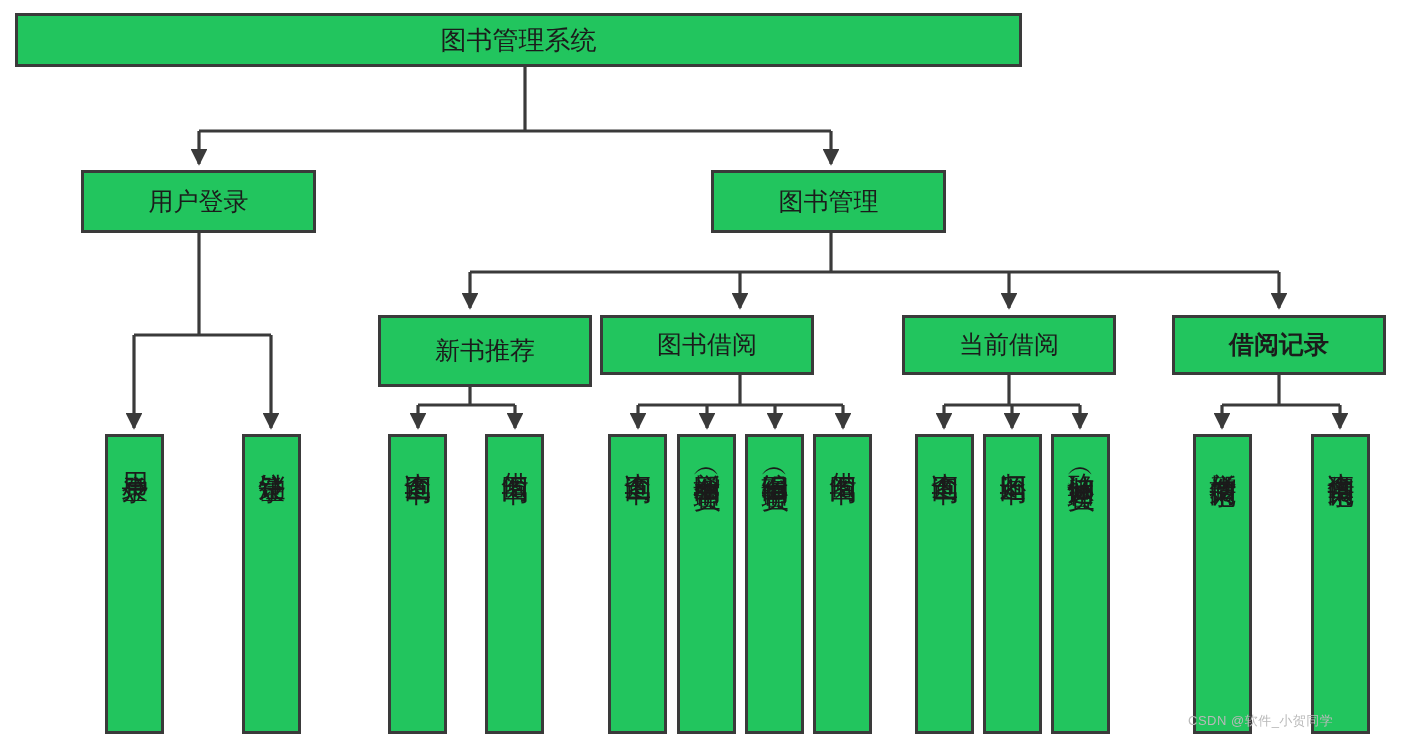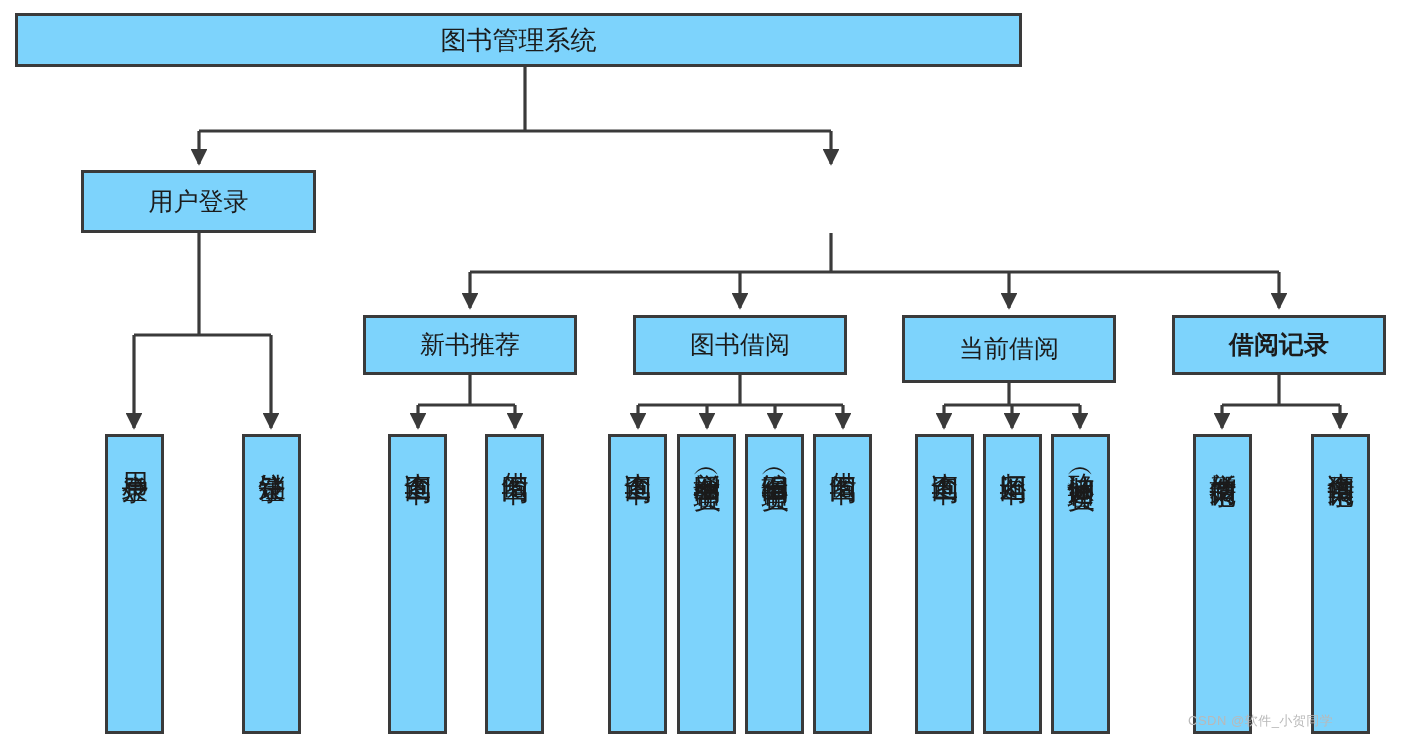--- a/index.html
+++ b/index.html
@@ -21,21 +21,21 @@
     position: absolute;
     left: 0;
     top: 0;
     width: 1405px;
     height: 747px;
     pointer-events: none;
   }
   .node {
     position: absolute;
     box-sizing: border-box;
-    background: #7dd3fc;
+    background: #22c55e;
     border: 3px solid #3a3a3a;
     display: flex;
     align-items: center;
     justify-content: center;
     color: #1b1b1b;
   }
   .node-label {
     display: block;
     text-align: center;
     line-height: 1.18;
@@ -126,28 +126,31 @@
     </g>
   </svg>
 
   <div class="node h root" style="left:15px; top:13px; width:1007px; height:54px;">
     <span class="node-label">图书管理系统</span>
   </div>
 
   <div class="node h" style="left:81px; top:170px; width:235px; height:63px;">
     <span class="node-label">用户登录</span>
   </div>
-
-  <div class="node h" style="left:363px; top:315px; width:214px; height:60px;">
+  <div class="node h" style="left:711px; top:170px; width:235px; height:63px;">
+    <span class="node-label">图书管理</span>
+  </div>
+
+  <div class="node h" style="left:378px; top:315px; width:214px; height:72px;">
     <span class="node-label">新书推荐</span>
   </div>
-  <div class="node h" style="left:633px; top:315px; width:214px; height:60px;">
+  <div class="node h" style="left:600px; top:315px; width:214px; height:60px;">
     <span class="node-label">图书借阅</span>
   </div>
-  <div class="node h" style="left:902px; top:315px; width:214px; height:68px;">
+  <div class="node h" style="left:902px; top:315px; width:214px; height:60px;">
     <span class="node-label">当前借阅</span>
   </div>
   <div class="node h" style="left:1172px; top:315px; width:214px; height:60px;font-weight:bold;">
     <span class="node-label">借阅记录</span>
   </div>
 
   <div class="node v" style="left:105px; top:434px; width:59px; height:300px;">
     <span class="node-label">用户登录</span>
   </div>
   <div class="node v" style="left:242px; top:434px; width:59px; height:300px;">

